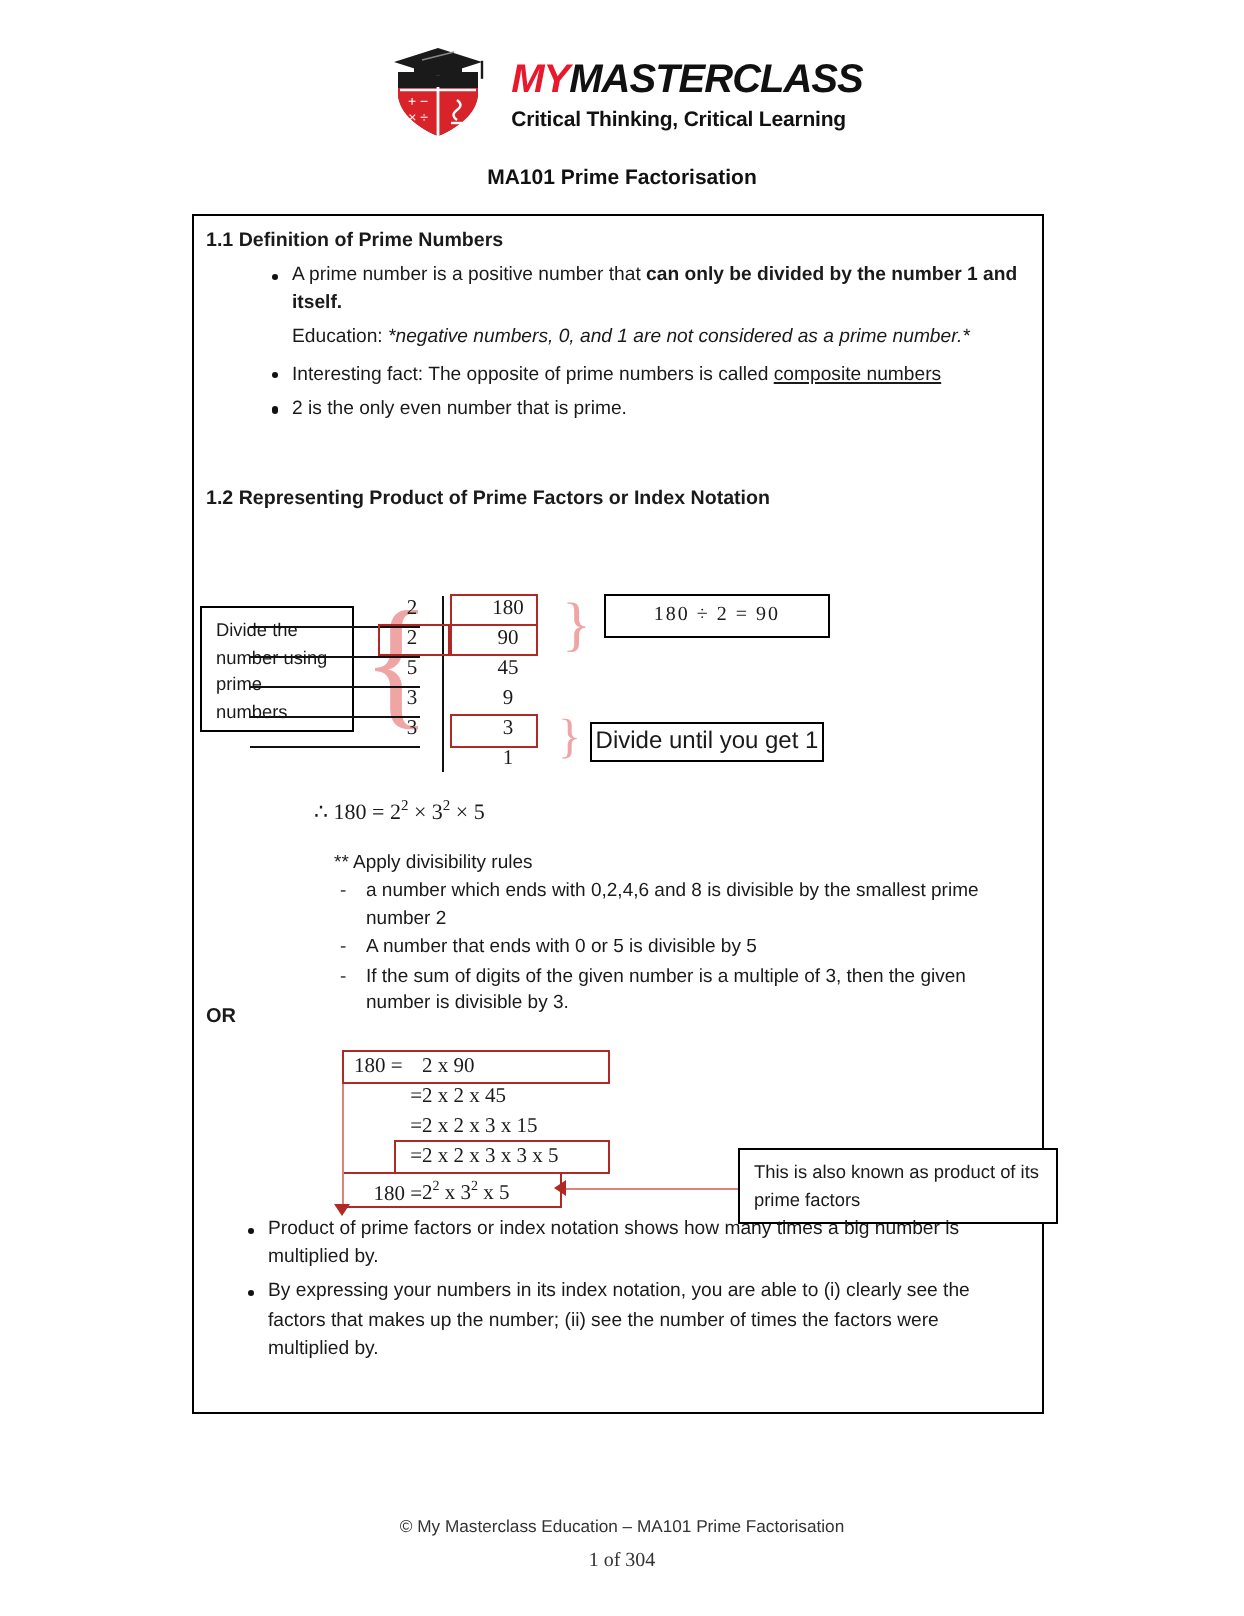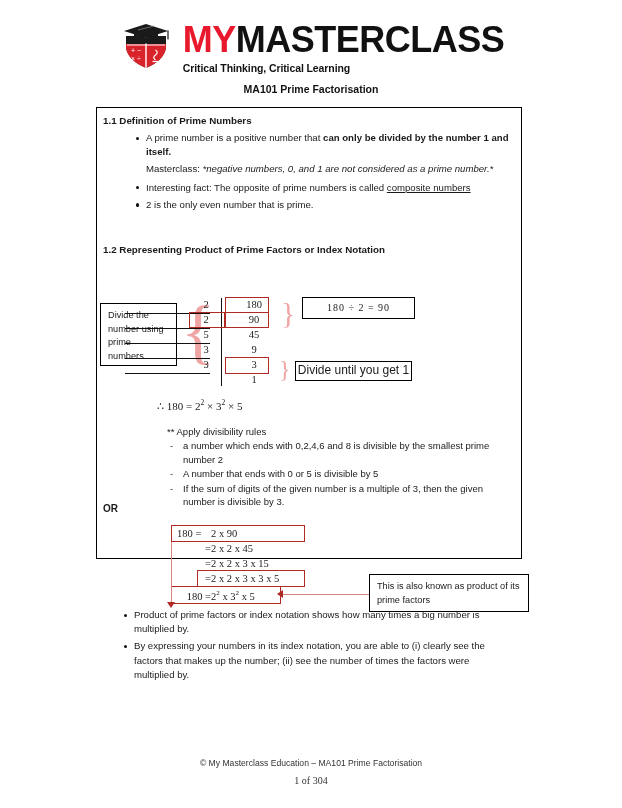--- a/index.html
+++ b/index.html
@@ -9,29 +9,29 @@
     font-family:"Liberation Sans",sans-serif;
     color:#1a1a1a;
     overflow:hidden;
     position:relative;
   }
   
   .header{width:100%;padding-top:22px;display:flex;flex-direction:column;align-items:center;}
   .logo-row{display:flex;align-items:center;justify-content:center;gap:9px;}
   .shield-wrap{width:56px;height:52px;position:relative;}
   .brand{display:flex;flex-direction:column;justify-content:center;}
-  .brand-main{font-size:36px;font-weight:bold;letter-spacing:-0.5px;line-height:1;}
+  .brand-main{font-size:20px;font-weight:bold;letter-spacing:-0.5px;line-height:1;font-style:italic;}
   .brand-my{color:#e8192c;}
   .brand-mc{color:#111;}
   .brand-tag{font-size:10.5px;font-weight:bold;color:#111;margin-top:4px;letter-spacing:-0.1px;}
   .doc-sub{font-size:10.5px;font-weight:bold;color:#111;margin-top:9px;}
 
   
   .frame{
-    position:absolute;left:96px;top:107px;width:426px;height:452px;
+    position:absolute;left:96px;top:107px;width:426px;height:600px;
     border:1.3px solid #000;box-sizing:border-box;
   }
   .inner{position:relative;width:100%;height:100%;font-size:9.6px;}
 
   h2.sec{font-size:9.8px;font-weight:bold;margin:0;}
   .sec-11{position:absolute;left:6px;top:7px;}
   .sec-12{position:absolute;left:6px;top:136px;}
 
   ul.bul{list-style:none;margin:0;padding:0;}
   ul.bul li{position:relative;padding-left:13px;margin-bottom:3px;line-height:14.2px;}
@@ -159,21 +159,21 @@
  <div class="inner">
 
   <h2 class="sec sec-11">1.1  Definition of Prime Numbers</h2>
   <div class="blk-11">
     <ul class="bul">
       <li>
         <span>A prime number is a positive number that </span><span class="b">can only be divided by the number 1 and itself.</span>
       </li>
     </ul>
     <div class="plain">
-      <span>Masterclass: </span><span class="it">*negative numbers, 0, and 1 are not considered as a prime number.*</span>
+      <span>Education: </span><span class="it">*negative numbers, 0, and 1 are not considered as a prime number.*</span>
     </div>
     <ul class="bul" style="margin-top:4px;">
       <li>
         <span>Interesting fact: The opposite of prime numbers is called </span><span class="ul-line">composite numbers</span>
       </li>
       <li>2 is the only even number that is prime.</li>
     </ul>
   </div>
 
   <h2 class="sec sec-12">1.2  Representing Product of Prime Factors or Index Notation</h2>

